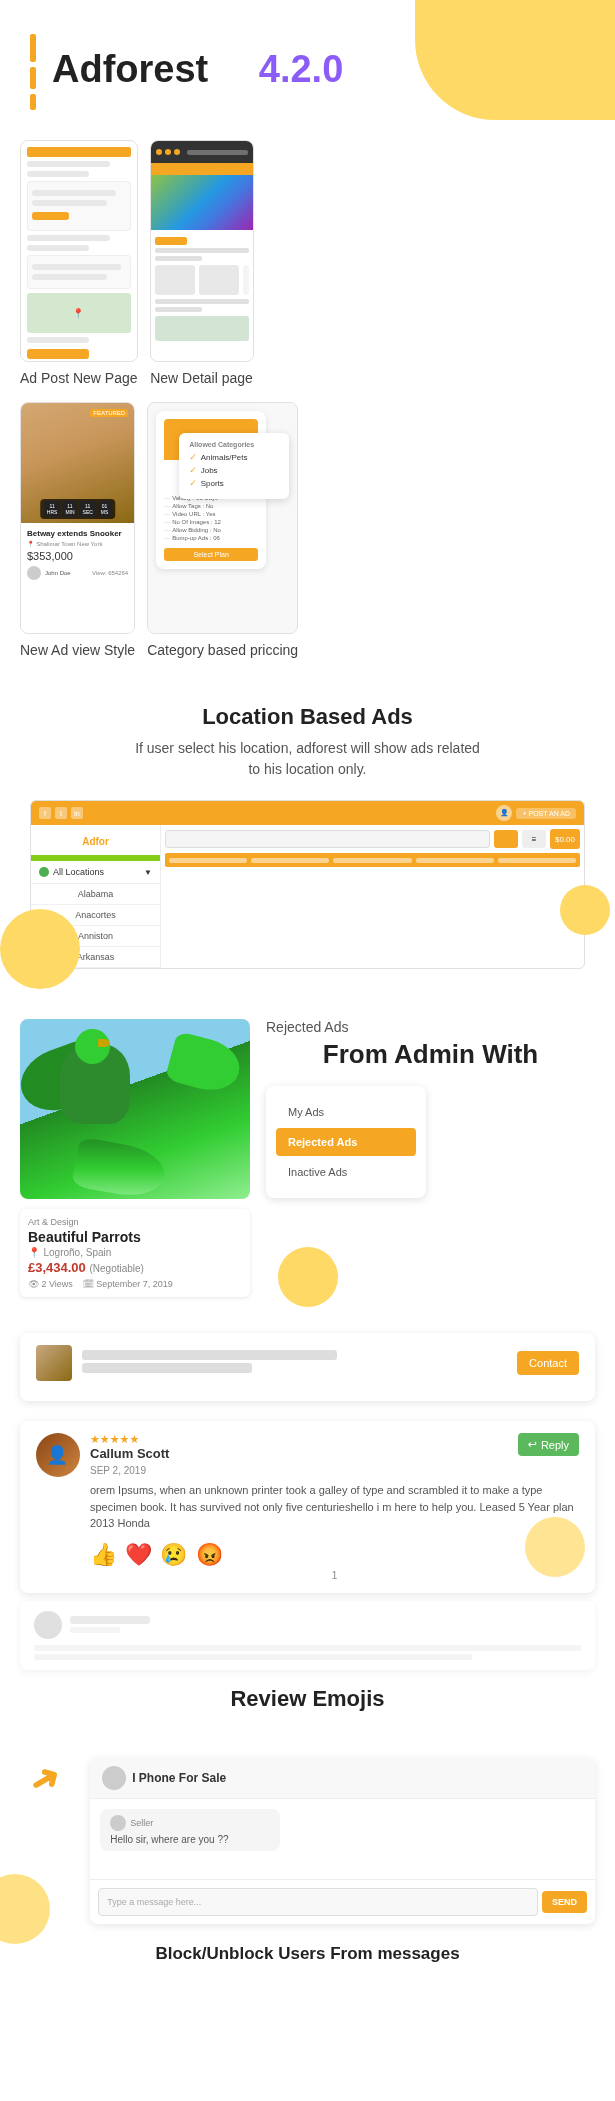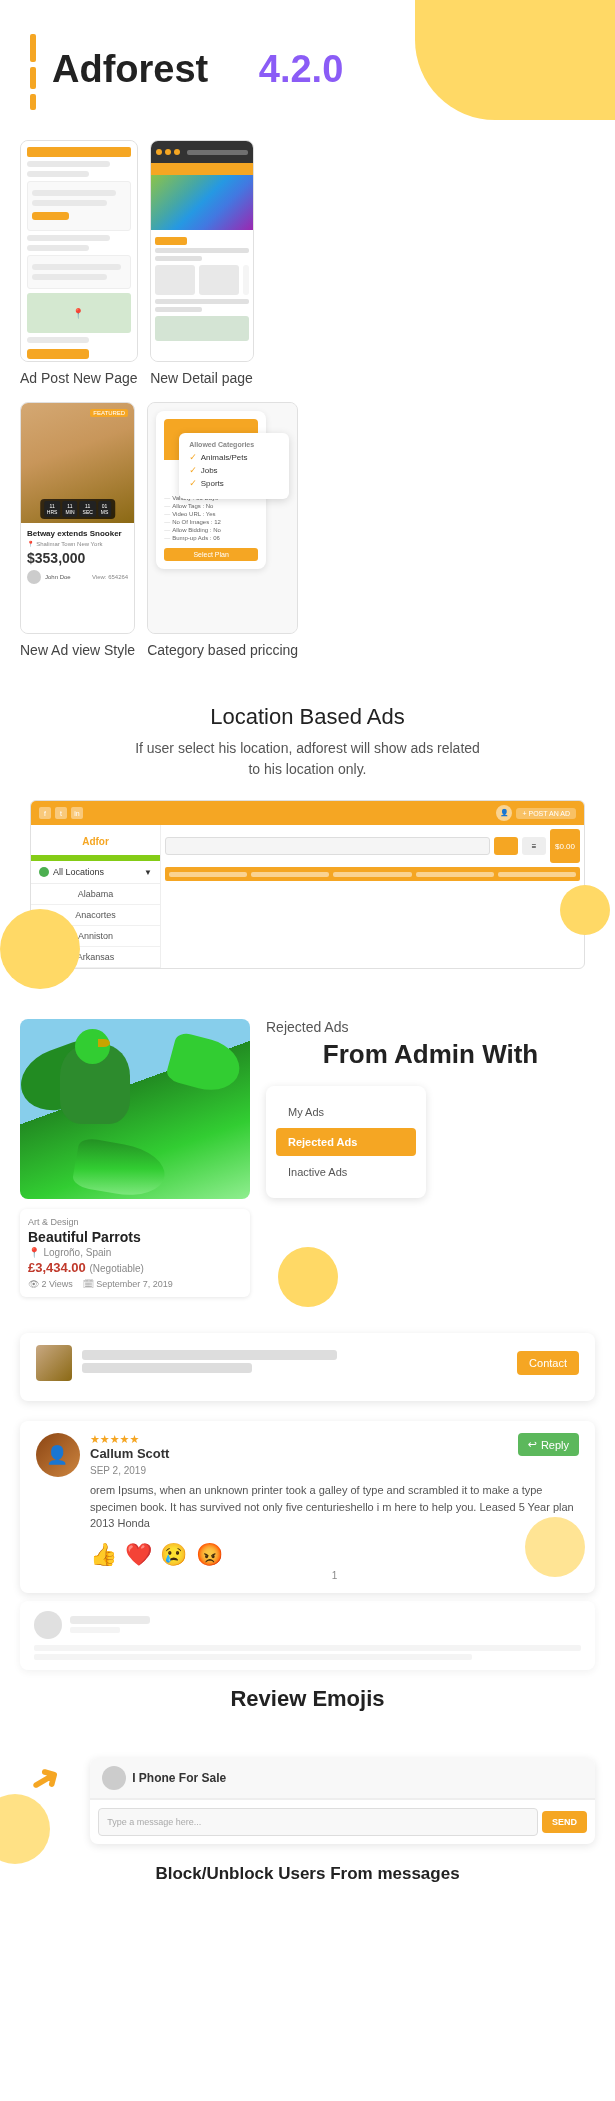--- a/index.html
+++ b/index.html
@@ -222,22 +222,22 @@
       font-size: 8px;
       font-weight: bold;
       color: #222;
     }
     .mock-ad-location {
       font-size: 6px;
       color: #888;
       margin-top: 2px;
     }
     .mock-ad-price {
-      font-size: 14px;
-      font-weight: bold;
+      font-size: 11px;
+      font-weight: normal;
       color: #333;
       margin-top: 3px;
     }
     .mock-ad-user {
       display: flex;
       align-items: center;
       gap: 4px;
       margin-top: 4px;
     }
     .mock-avatar-sm {
@@ -341,21 +341,21 @@
     }
 
     
     .location-section {
       background: #fff;
       padding: 30px 20px 10px;
       text-align: center;
     }
     .section-title {
       font-size: 22px;
-      font-weight: 400;
+      font-weight: 700;
       color: #222;
       margin-bottom: 8px;
     }
     .section-desc {
       font-size: 14px;
       color: #555;
       line-height: 1.5;
       max-width: 350px;
       margin: 0 auto 20px;
     }
@@ -1082,21 +1082,21 @@
           <div class="location-item">Alabama</div>
           <div class="location-item">Anacortes</div>
           <div class="location-item">Anniston</div>
           <div class="location-item">Arkansas</div>
         </div>
         <div class="location-main">
           <div class="location-search-bar">
             <div class="location-search-input"></div>
             <div class="location-search-btn"></div>
             <div style="width:24px;height:18px;background:#eee;border-radius:3px;display:flex;align-items:center;justify-content:center;font-size:8px;">≡</div>
-            <div style="width:30px;height:34px;background:#f5a623;border-radius:3px;display:flex;align-items:center;justify-content:center;font-size:8px;color:#fff;text-align:right;">$0.00</div>
+            <div style="width:30px;height:20px;background:#f5a623;border-radius:3px;display:flex;align-items:center;justify-content:center;font-size:8px;color:#fff;text-align:right;">$0.00</div>
           </div>
           <div class="location-nav-bar">
             <div class="location-nav-item"></div>
             <div class="location-nav-item"></div>
             <div class="location-nav-item"></div>
             <div class="location-nav-item"></div>
             <div class="location-nav-item"></div>
           </div>
         </div>
       </div>
@@ -1232,20 +1232,29 @@
 
     <div style="position:relative;display:flex;align-items:center;padding:0 10px;">
       <div style="font-size:36px;color:#f5a623;font-weight:bold;transform:rotate(-30deg);">➜</div>
     </div>
 
     <div class="message-mock">
       <div class="message-header">
         <div class="message-avatar-sm"></div>
         <span>I Phone For Sale</span>
       </div>
+      <div class="message-body">
+        <div class="message-bubble">
+          <div style="display:flex;align-items:center;gap:4px;margin-bottom:3px;">
+            <div style="width:16px;height:16px;background:#ccc;border-radius:50%;"></div>
+            <span style="font-size:9px;color:#888;">Seller</span>
+          </div>
+          <span>Hello sir, where are you ??</span>
+        </div>
+      </div>
       <div class="message-input-row">
         <div class="message-input-box">
           <span style="font-size:9px;color:#aaa;">Type a message here...</span>
         </div>
         <button class="message-send-btn">SEND</button>
       </div>
     </div>
   </div>
 
   <div class="block-unblock-title">Block/Unblock Users From messages</div>

